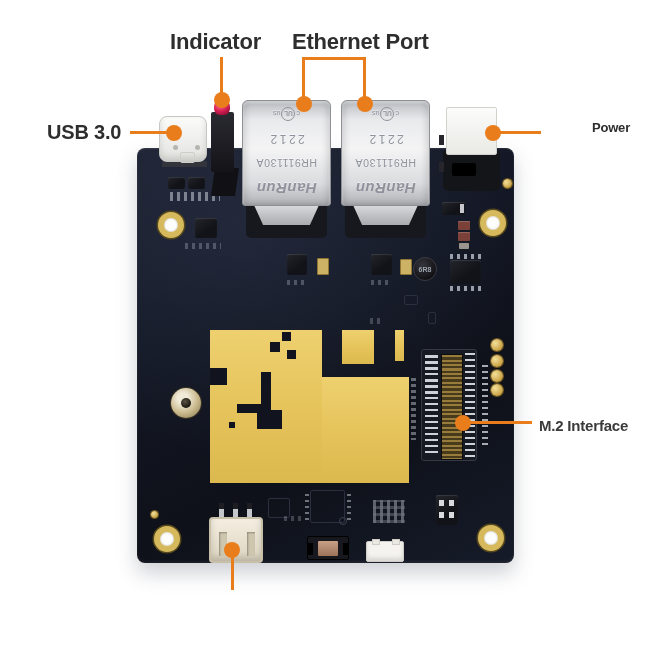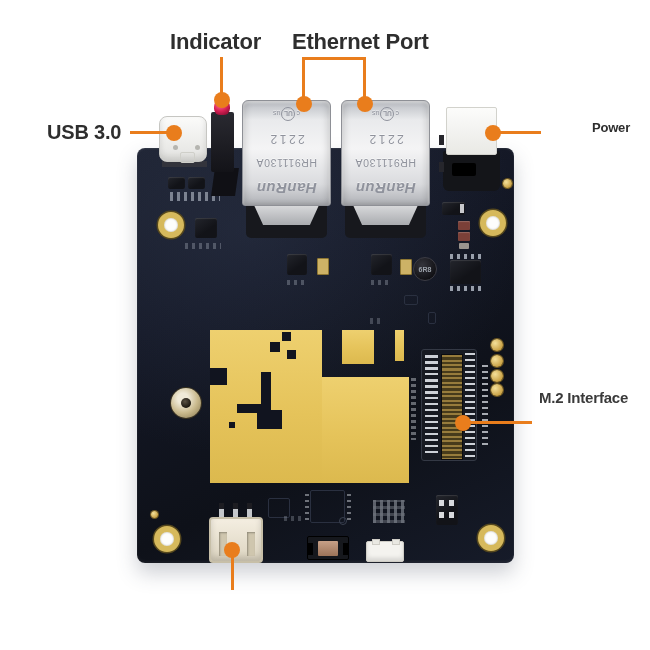--- a/index.html
+++ b/index.html
@@ -242,15 +242,15 @@
   <div class="abs cdot" style="left:357px;top:96px;"></div>
   <div class="abs cdot" style="left:166px;top:125px;"></div>
   <div class="abs cdot" style="left:485px;top:125px;"></div>
   <div class="abs cdot" style="left:455px;top:415px;"></div>
   <div class="abs cdot" style="left:224px;top:542px;"></div>
 
   <div class="abs callout-label lbl-lg" style="left:292px;top:29px;">Ethernet Port</div>
   <div class="abs callout-label lbl-lg" style="left:170px;top:29px;">Indicator</div>
   <div class="abs callout-label lbl-md" style="left:47px;top:121px;">USB 3.0</div>
   <div class="abs callout-label lbl-md" style="left:549px;top:120px;font-size:13px;margin-left:43px;">Power</div>
-  <div class="abs callout-label lbl-sm" style="left:539px;top:389px;">M.2 Interface</div>
+  <div class="abs callout-label lbl-sm" style="left:539px;top:417px;">M.2 Interface</div>
 
 </div>
 
 </body></html>

